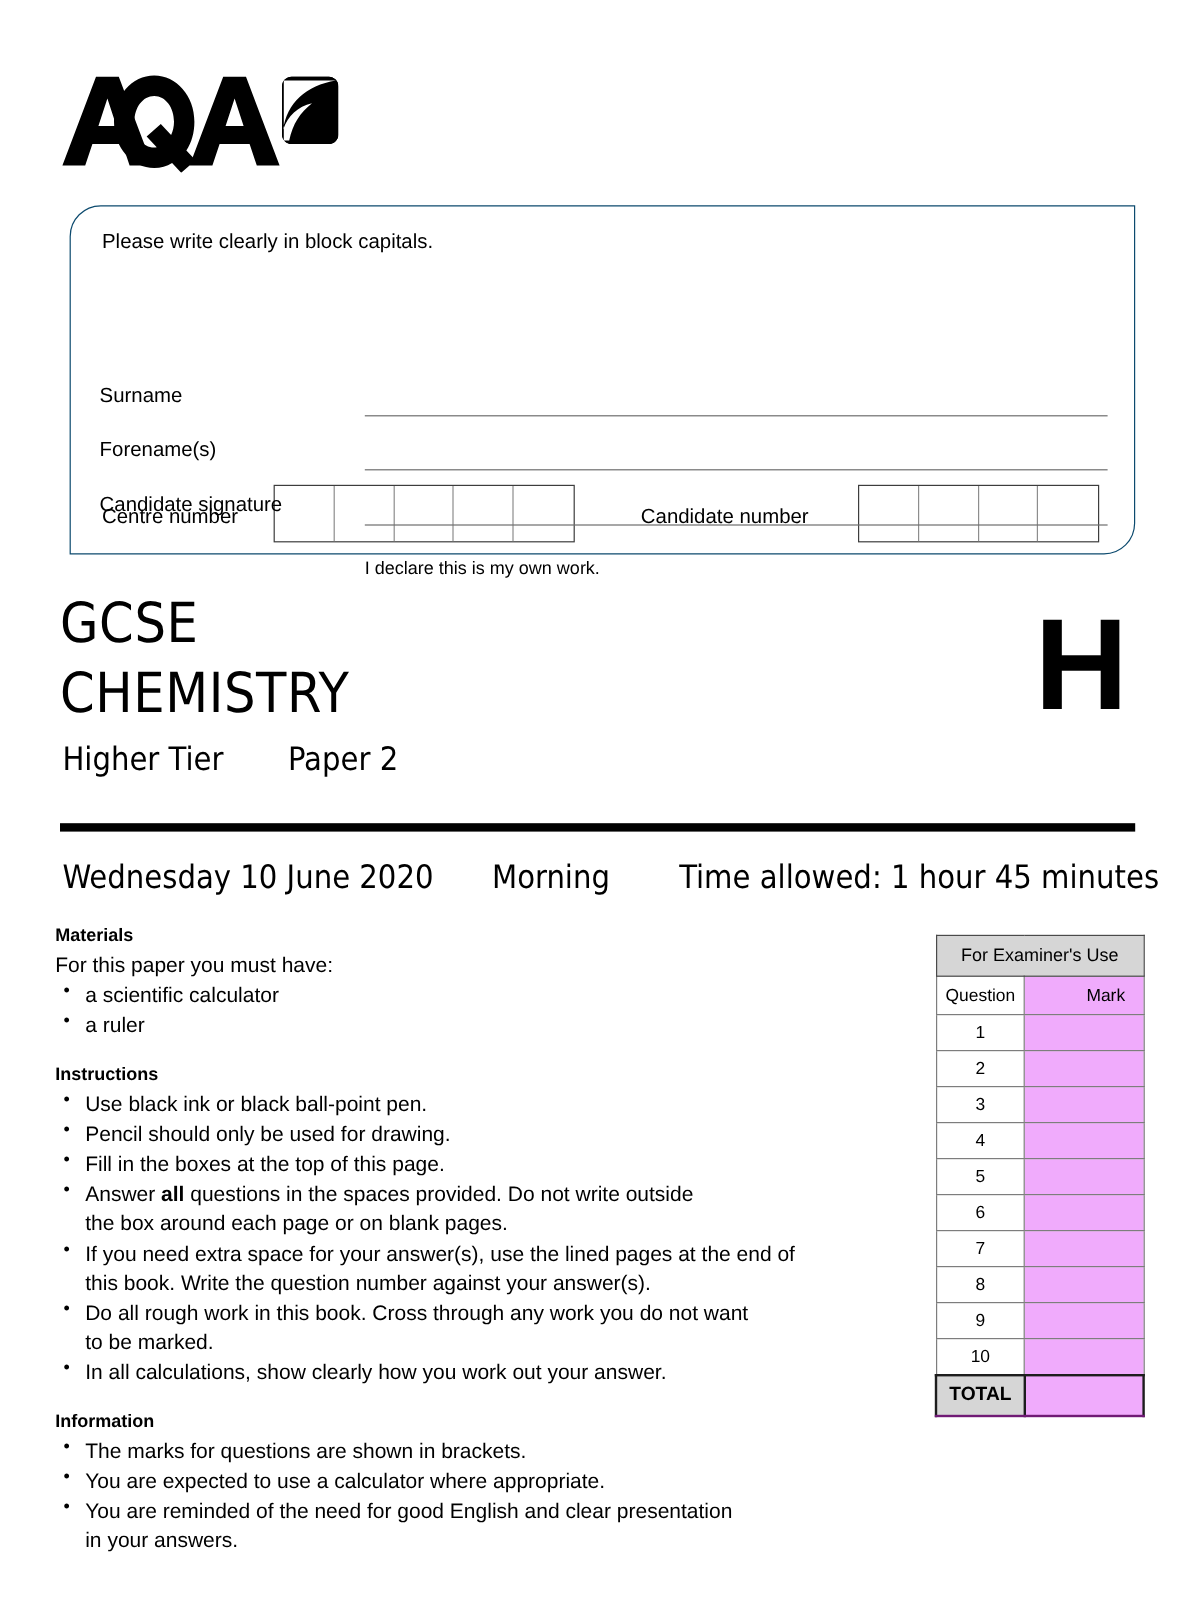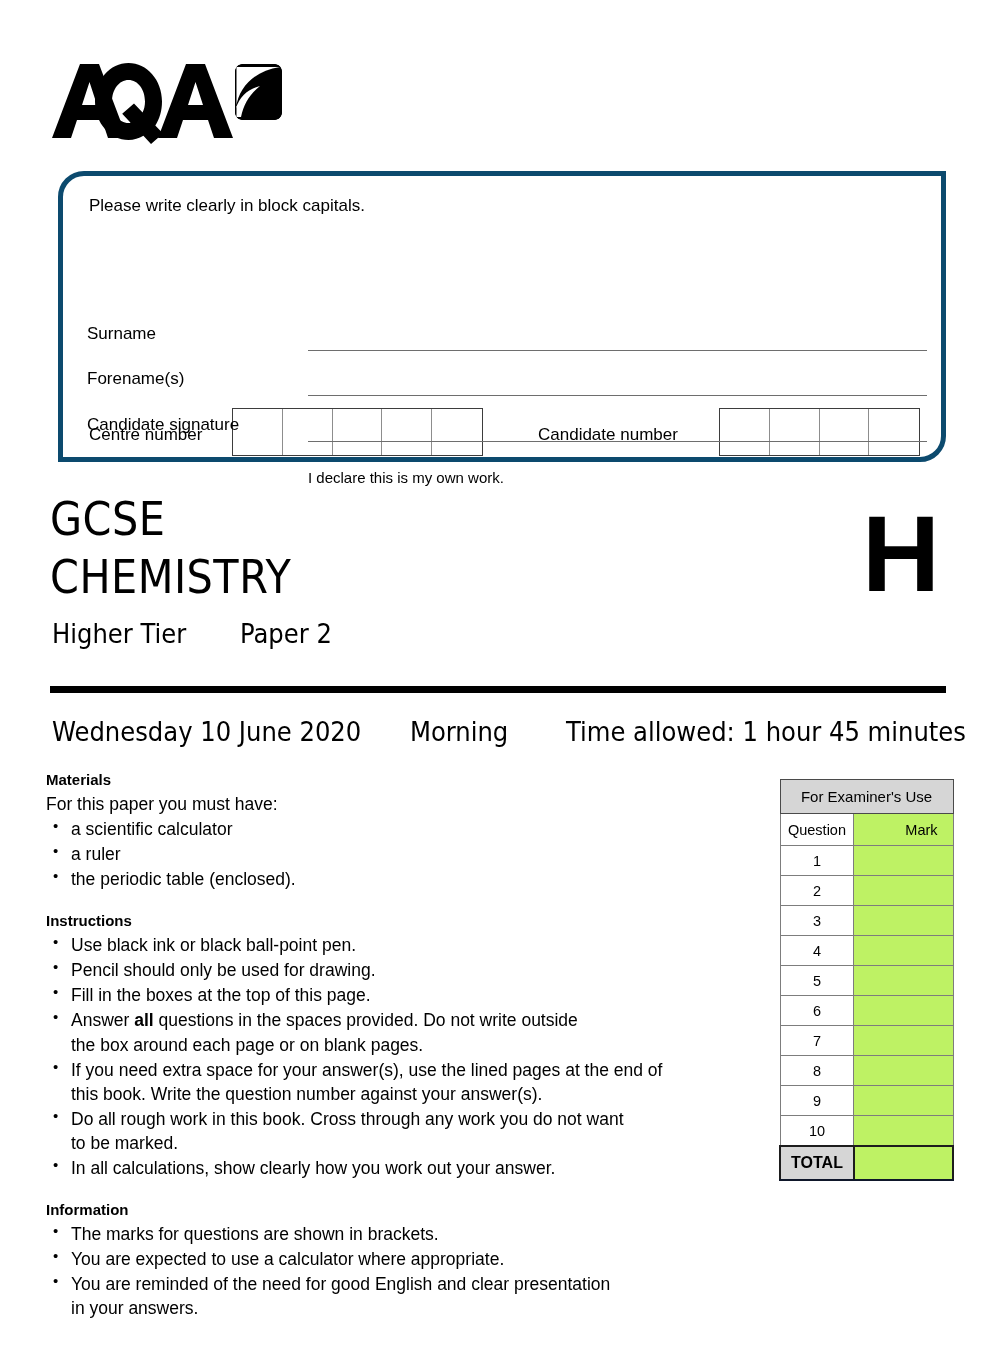--- a/index.html
+++ b/index.html
@@ -28,21 +28,21 @@
   .logo-svg { display: block; }
 
   
   .details-box {
     position: absolute;
     left: 58px;
     top: 171px;
     width: 888px;
     height: 291px;
     box-sizing: border-box;
-    border: 5px solid #0c4a6e;
+    border: 1px solid #0c4a6e;
     border-top-left-radius: 26px;
     border-bottom-right-radius: 26px;
     background: #ffffff;
     text-align: center;
   }
   .please-write {
     position: absolute;
     left: 26px;
     top: 20px;
     font-size: 17px;
@@ -223,27 +223,27 @@
     height: 33px;
     font-size: 15px;
     border: 1px solid #4a4a4a;
   }
   .exam-table .col-q {
     width: 86px;
     background: #ffffff;
   }
   .exam-table .col-m {
     width: 89px;
-    background: #bef264;
+    background: #f0abfc;
     padding-left: 36px;
   }
   .exam-table .sub-head { height: 32px; }
   .exam-table .total-row td {
     border-top: 2px solid #1d1d1d;
-    border-bottom: 2px solid #0f172a;
+    border-bottom: 2px solid #701a75;
     height: 32px;
   }
   .exam-table .total-row .col-q {
     background: #d6d6d6;
     font-weight: bold;
     font-size: 16px;
     border-left: 2px solid #1d1d1d;
     border-right: 2px solid #1d1d1d;
   }
   .exam-table .total-row .col-m {
@@ -324,21 +324,20 @@
 <div class="dateline" id="time-text">Time allowed: 1 hour 45 minutes</div>
 
 <div class="content">
 
   <div>
     <p class="sec-head">Materials</p>
     <p class="lead-line">For this paper you must have:</p>
     <ul class="bullets" id="materials-list">
         <li>a scientific calculator</li>
         <li>a ruler</li>
-        <li>the periodic table (enclosed).</li>
       </ul>
   </div>
 
   <div class="gap-sec"></div>
 
   <div>
     <p class="sec-head">Instructions</p>
     <ul class="bullets" id="instructions-list">
         <li>Use black ink or black ball-point pen.</li>
         <li>Pencil should only be used for drawing.</li>

